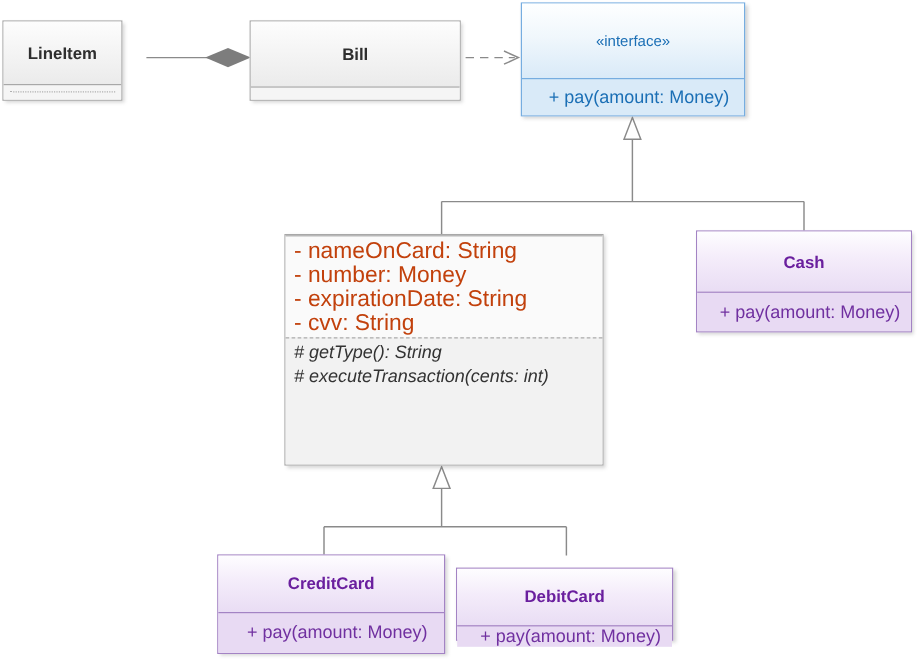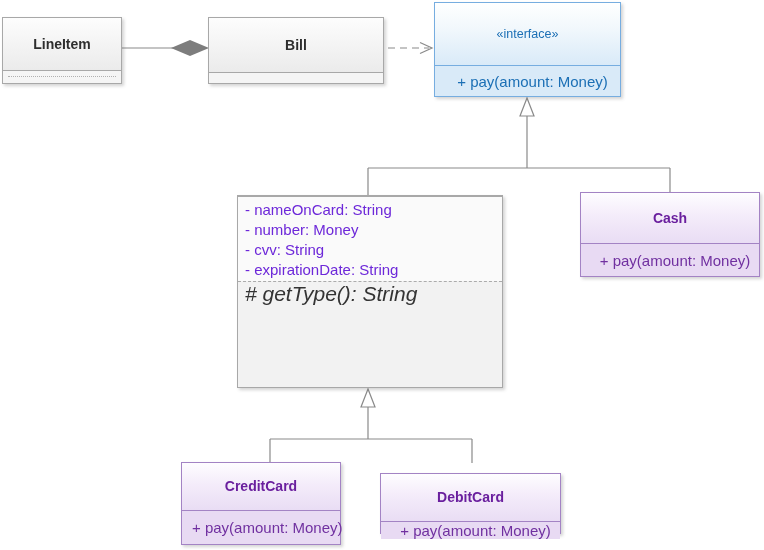--- a/index.html
+++ b/index.html
@@ -25,25 +25,25 @@
   .dotted-sep{flex:0 0 auto;height:0;border-top:1px dotted;margin:5px 5px 0 5px;}
   .op-center{flex:1 1 auto;display:flex;align-items:center;justify-content:center;
     font-size:15px;white-space:nowrap;}
   .strip{flex:1 1 auto;border-top:1px solid;}
   
   .gray{border-color:#a8a8a8;}
   .gray .uml-title{background:linear-gradient(#fdfdfd,#ebebeb);color:#2e2e2e;}
   .gray .strip{border-top-color:#a8a8a8;background:#f5f5f5;}
   .gray .dotted-sep{border-top-color:#b0b0b0;}
   .gray .attrs{border-top:1px solid #a8a8a8;background:#fafafa;
-    padding:3px 6px 0 7px;font-size:15px;color:#6d28d9;}
+    padding:3px 6px 0 7px;font-size:19px;color:#c2410c;}
   .gray .attrs div{line-height:20px;white-space:nowrap;}
   .gray .ops{border-top:1px dashed #ababab;background:#f2f2f2;
     padding:2px 6px 0 7px;display:block;}
-  .gray .ops .op-left{font-size:21px;font-style:italic;color:#333;
+  .gray .ops .op-left{font-size:15px;font-style:italic;color:#333;
     line-height:20px;white-space:nowrap;}
   
   .blue{border-color:#76ade0;}
   .blue .uml-title{background:linear-gradient(#feffff 0%,#f0f7fc 45%,#d9eaf8 100%);
     color:#1b6fb5;}
   .blue .ops{border-top-color:#76ade0;background:#d9eaf8;color:#1b6fb5;}
   .blue .dotted-sep{border-top-color:#94c2e8;}
   
   .purple{border-color:#a383c4;}
   .purple .uml-title{background:linear-gradient(#fefdff 0%,#f4ecfa 45%,#e9ddf4 100%);
@@ -64,21 +64,21 @@
     <line x1="364" y1="48" x2="429" y2="48" stroke="#8a8a8a" stroke-width="1.2" stroke-dasharray="7,5"></line>
     <polyline points="420,42.5 432,48 420,53.5" fill="none" stroke="#8a8a8a" stroke-width="1.2"></polyline>
 
     <polygon points="527,98 520,116 534,116" fill="#ffffff" stroke="#8a8a8a" stroke-width="1.2"></polygon>
     <path d="M527,116 L527,168 M368,168 L670,168 M368,168 L368,196 M670,168 L670,193" fill="none" stroke="#8a8a8a" stroke-width="1.2"></path>
 
     <polygon points="368,389 361,407 375,407" fill="#ffffff" stroke="#8a8a8a" stroke-width="1.2"></polygon>
     <path d="M368,407 L368,439 M270,439 L472,439 M270,439 L270,463 M472,439 L472,463" fill="none" stroke="#8a8a8a" stroke-width="1.2"></path>
   </svg>
 
-  <div class="uml-box gray" style="left:2px;top:17px;width:120px;height:67px">
+  <div class="uml-box gray" style="left:2px;top:17px;width:100px;height:67px">
     <div class="uml-title" style="height:52px">
       <span class="cls-name">LineItem</span>
     </div>
     <div class="strip compart">
       <div class="dotted-sep"></div>
     </div>
   </div>
 
   <div class="uml-box gray" style="left:208px;top:17px;width:176px;height:67px">
     <div class="uml-title" style="height:54px">
@@ -94,39 +94,40 @@
     <div class="ops compart">
       <div class="dotted-sep"></div>
       <div class="op-center">+ pay(amount: Money)</div>
     </div>
   </div>
 
   <div class="uml-box gray" style="left:237px;top:195px;width:266px;height:193px">
     <div class="attrs compart" style="height:85px">
       <div>- nameOnCard: String</div>
       <div>- number: Money</div>
+      <div>- expirationDate: String</div>
       <div>- cvv: String</div>
-      <div>- expirationDate: String</div>
     </div>
     <div class="ops compart">
       <div class="op-left"># getType(): String</div>
+      <div class="op-left"># executeTransaction(cents: int)</div>
     </div>
   </div>
 
   <div class="uml-box purple" style="left:580px;top:192px;width:180px;height:85px">
     <div class="uml-title" style="height:50px">
       <span class="cls-name">Cash</span>
     </div>
     <div class="ops compart">
       <div class="dotted-sep"></div>
       <div class="op-center">+ pay(amount: Money)</div>
     </div>
   </div>
 
-  <div class="uml-box purple" style="left:181px;top:462px;width:160px;height:83px">
+  <div class="uml-box purple" style="left:181px;top:462px;width:190px;height:83px">
     <div class="uml-title" style="height:47px">
       <span class="cls-name">CreditCard</span>
     </div>
     <div class="ops compart">
       <div class="dotted-sep"></div>
       <div class="op-center">+ pay(amount: Money)</div>
     </div>
   </div>
 
   <div class="uml-box purple" style="left:380px;top:473px;width:181px;height:61px">

